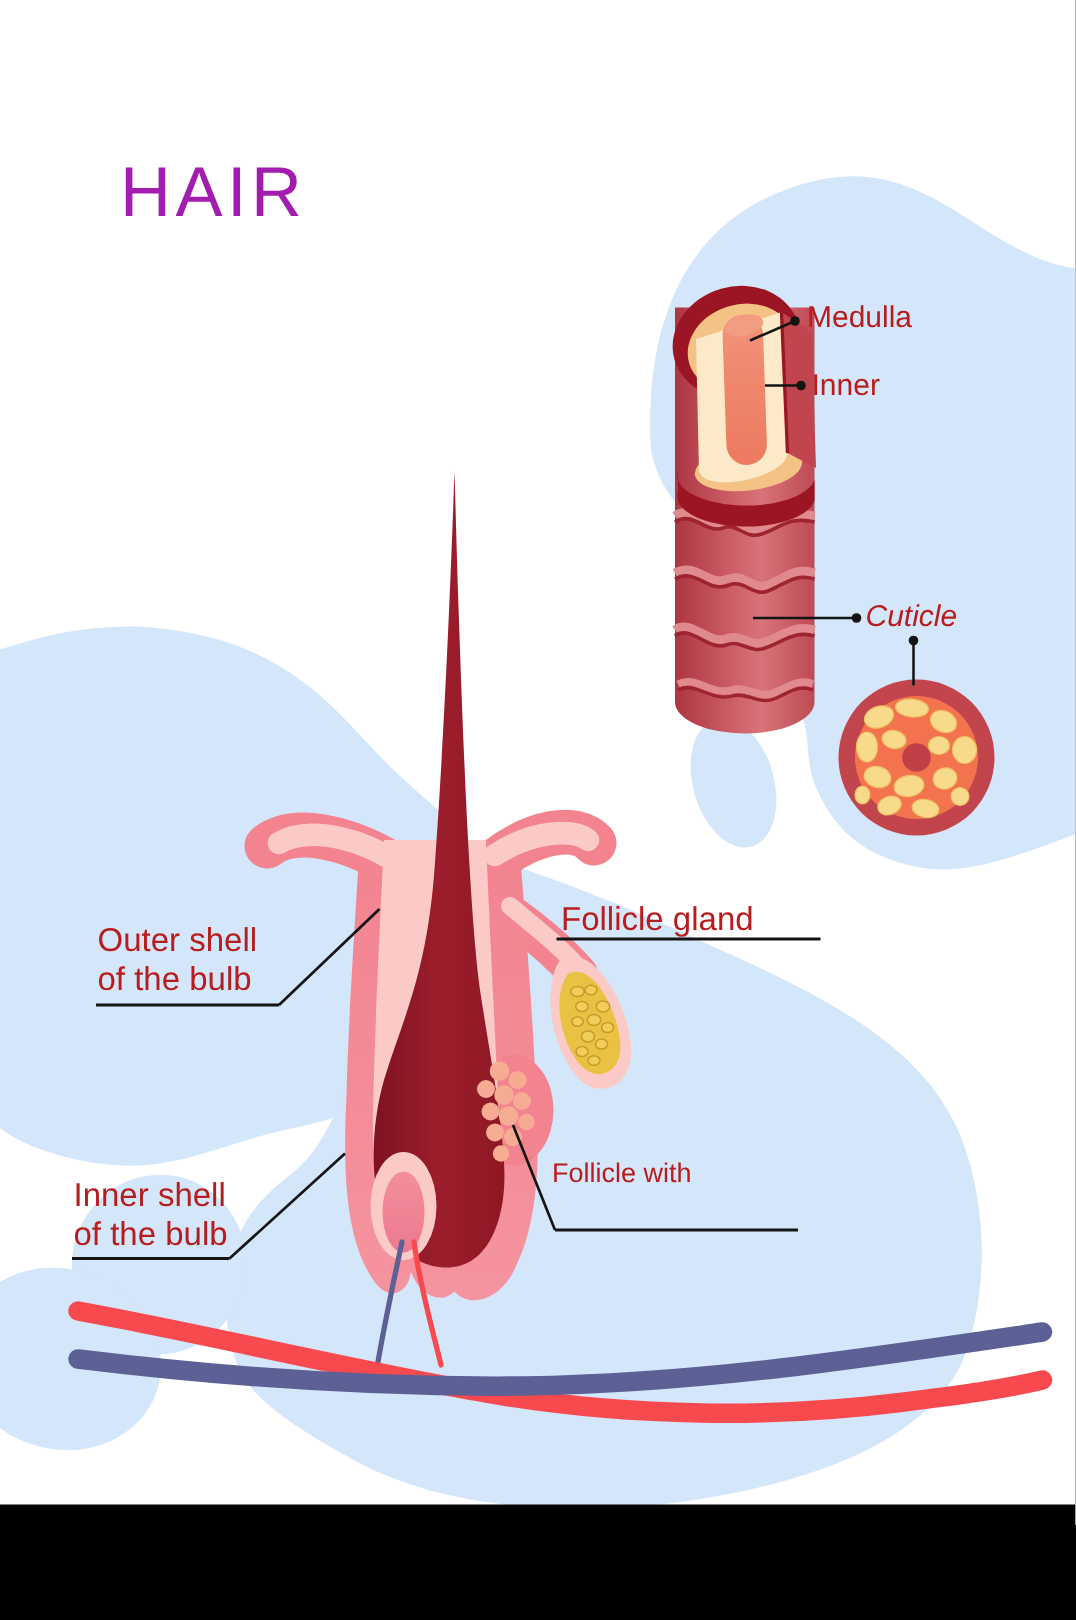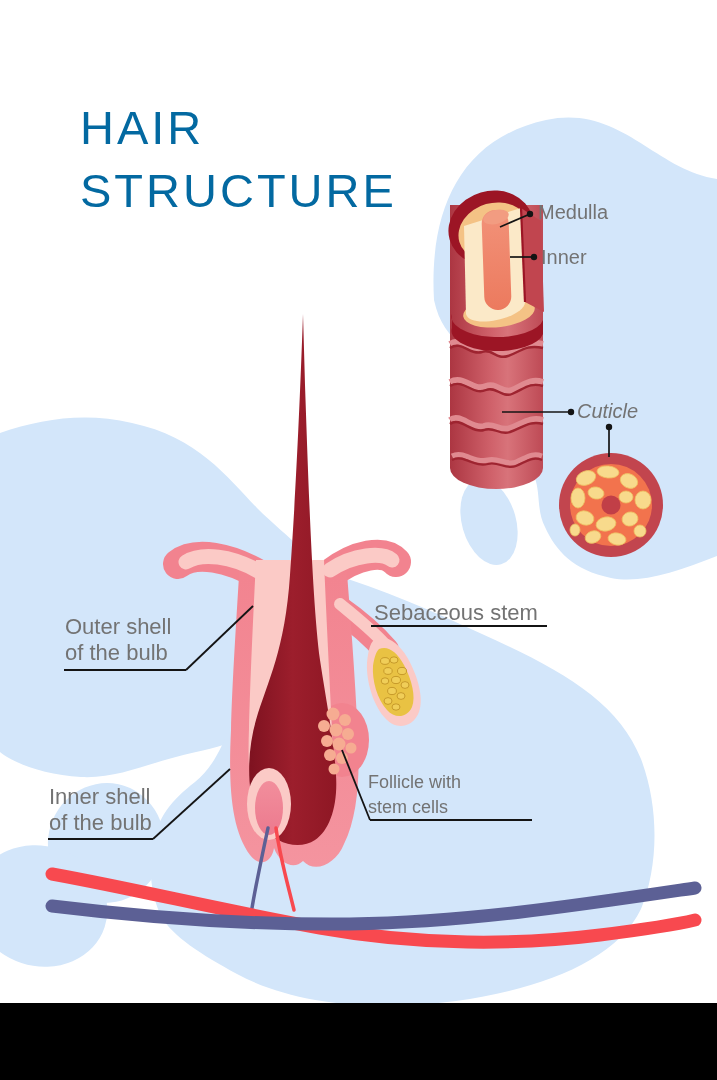--- a/index.html
+++ b/index.html
@@ -1,20 +1,20 @@
 <!DOCTYPE html>
 <html><head>
 <meta charset="utf-8">
 <style>
   html,body{margin:0;padding:0;background:#888;}
   #canvas{position:relative;width:717px;height:1080px;background:#ffffff;overflow:hidden;
           font-family:"Liberation Sans", sans-serif;margin:0 auto;}
   #art{position:absolute;left:0;top:0;}
-  .lbl{position:absolute;color:#737373;line-height:1.15;white-space:nowrap;}
-  .title{left:80px;top:96px;font-size:47px;letter-spacing:3px;color:#0369a1;line-height:63px;}
+  .lbl{position:absolute;color:#b91c1c;line-height:1.15;white-space:nowrap;}
+  .title{left:80px;top:96px;font-size:47px;letter-spacing:3px;color:#a21caf;line-height:63px;}
   .hairshaft{left:100px;top:444px;font-size:22px;letter-spacing:1px;}
   .medulla{left:538px;top:201px;font-size:20px;}
   .cortex{left:541px;top:246px;font-size:20px;}
   .cuticle{left:577px;top:400px;font-size:20px;font-style:italic;}
   .outershell{left:65px;top:614px;font-size:22px;line-height:26px;}
   .sebaceous{left:374px;top:600px;font-size:22px;}
   .innershell{left:49px;top:784px;font-size:22px;line-height:26px;}
   .follicle{left:368px;top:770px;width:164px;text-align:left;font-size:18px;line-height:25px;}
   .footer{position:absolute;left:0;top:1003px;width:717px;height:77px;background:#000;}
   .l2{display:block;}
@@ -196,42 +196,40 @@
     </g>
     <g fill="none">
       <path d="M370,820 L532,820" stroke-width="2"></path>
       <path d="M370,820 L342,750" stroke-width="1.8"></path>
     </g>
   </g>
 </svg>
 
   <div class="lbl title">
     <span class="l2">HAIR</span>
-    <span class="l2">STRUCTURE</span>
   </div>
 
   <div class="lbl medulla">Medulla</div>
   <div class="lbl cortex">Inner</div>
   <div class="lbl cuticle">Cuticle</div>
 
   <div class="lbl outershell">
     <span class="l2">Outer shell</span>
     <span class="l2">of the bulb</span>
   </div>
 
-  <div class="lbl sebaceous">Sebaceous stem</div>
+  <div class="lbl sebaceous">Follicle gland</div>
 
   <div class="lbl innershell">
     <span class="l2">Inner shell</span>
     <span class="l2">of the bulb</span>
   </div>
 
   <div class="lbl follicle">
     <span class="l2">Follicle with</span>
-    <span class="l2">stem cells</span>
   </div>
 
   <div class="footer">
     
     
   </div>
 
 </div>
 
 </body></html>

